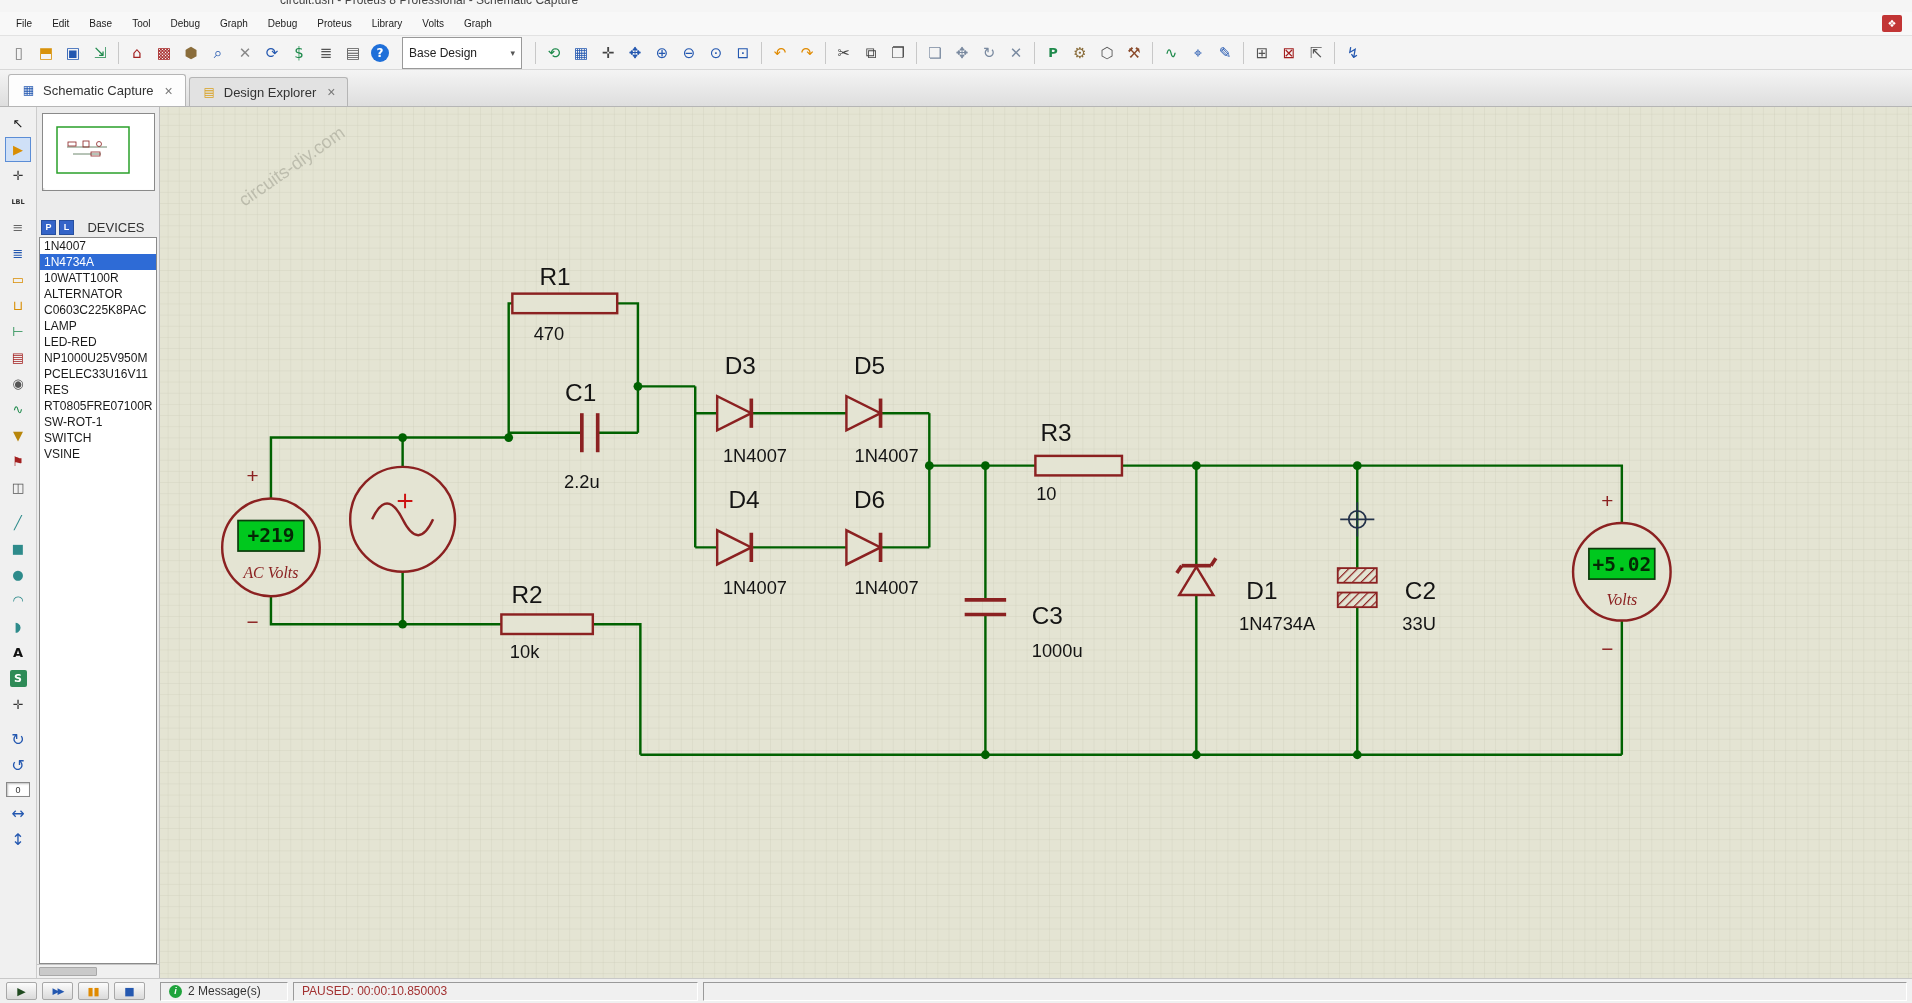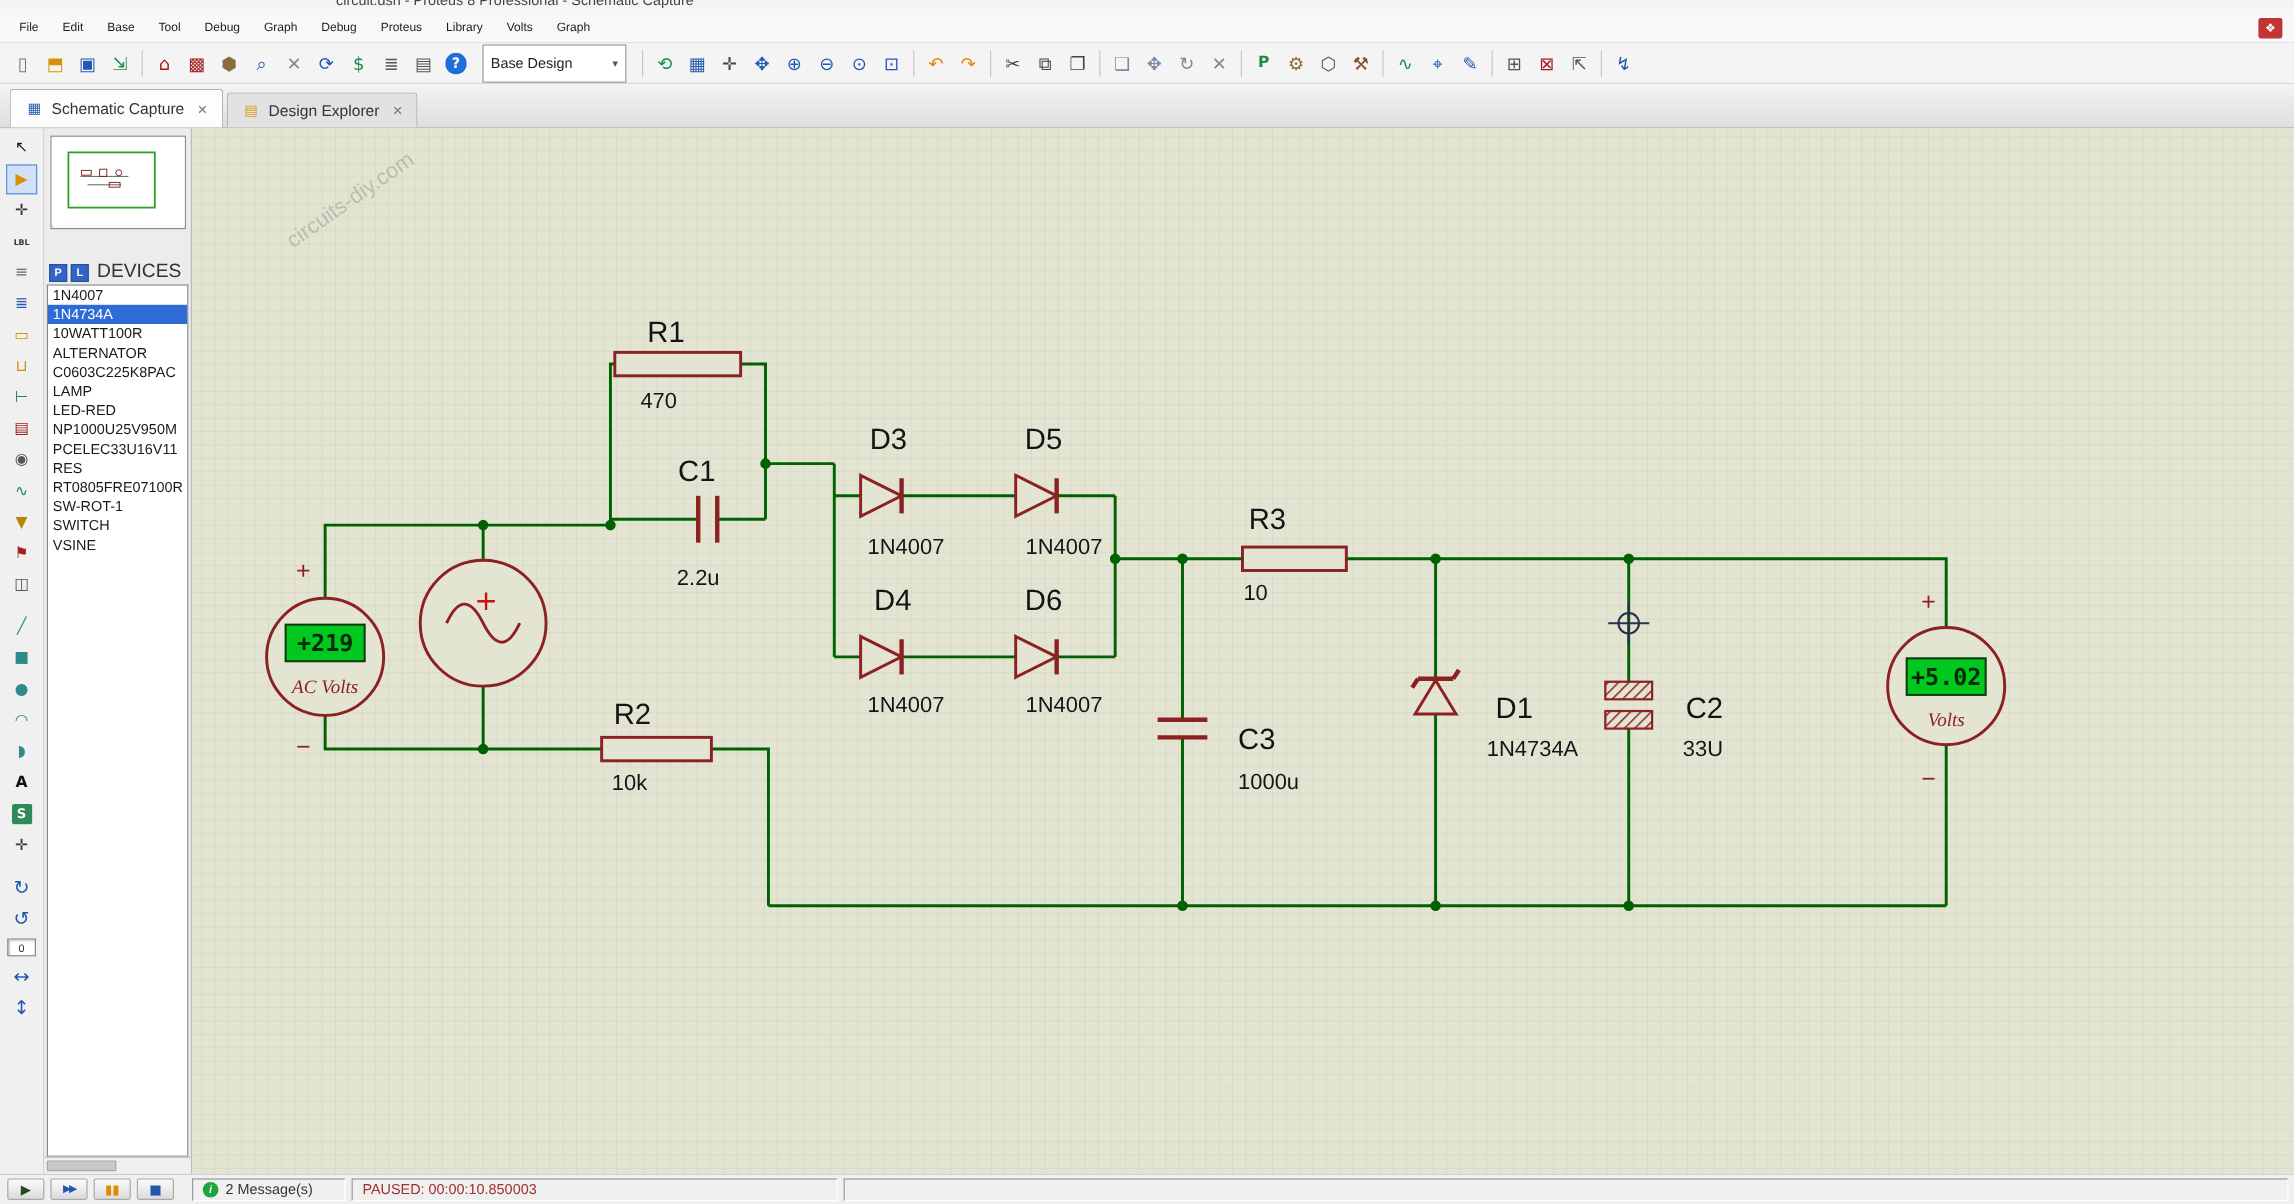--- a/index.html
+++ b/index.html
@@ -58,21 +58,21 @@
     box-shadow:inset 1px 1px 2px rgba(0,0,0,.25); font-size:9px; color:#333;
     display:flex; align-items:center; justify-content:center; margin:3px 0; }
 
   .sidepanel { width:123px; background:#ececec; border-right:1px solid #bbb; position:relative;
     display:flex; flex-direction:column; flex:none; }
   .preview { margin:6px 5px 0 5px; width:113px; height:78px; background:#fff;
     border:1px solid #8a8a8a; box-shadow:inset 1px 1px 2px rgba(0,0,0,.2); }
   .devheader { margin-top:26px; height:20px; display:flex; align-items:center; gap:3px; padding:0 4px; }
   .pl { width:15px; height:15px; background:#3464c8; color:#fff; border:1px solid #274f9e;
     font-size:9px; font-weight:bold; display:flex; align-items:center; justify-content:center; padding:0; }
-  .devtitle { flex:1; text-align:center; font-size:16px; color:#333; }
+  .devtitle { flex:1; text-align:center; font-size:13px; color:#333; }
   .devlist { flex:1; margin:0 2px; background:#fff; border:1px solid #8a8a8a; overflow:hidden; }
   .dev { font-size:12px; color:#1a1a1a; padding:1px 4px; height:16px; line-height:14px;
     white-space:nowrap; overflow:hidden; cursor:default; }
   .dev.sel { background:#2e6bd6; color:#fff; }
   .hscroll { height:14px; background:#f0f0f0; border-top:1px solid #c5c5c5; position:relative; }
   .hthumb { position:absolute; left:2px; top:2px; width:58px; height:9px; background:#c9c9c9;
     border:1px solid #a8a8a8; border-radius:1px; }
 
   .canvas { flex:1; position:relative; background:#e4e4d3; }
   .canvas svg { display:block; width:100%; height:100%; }

